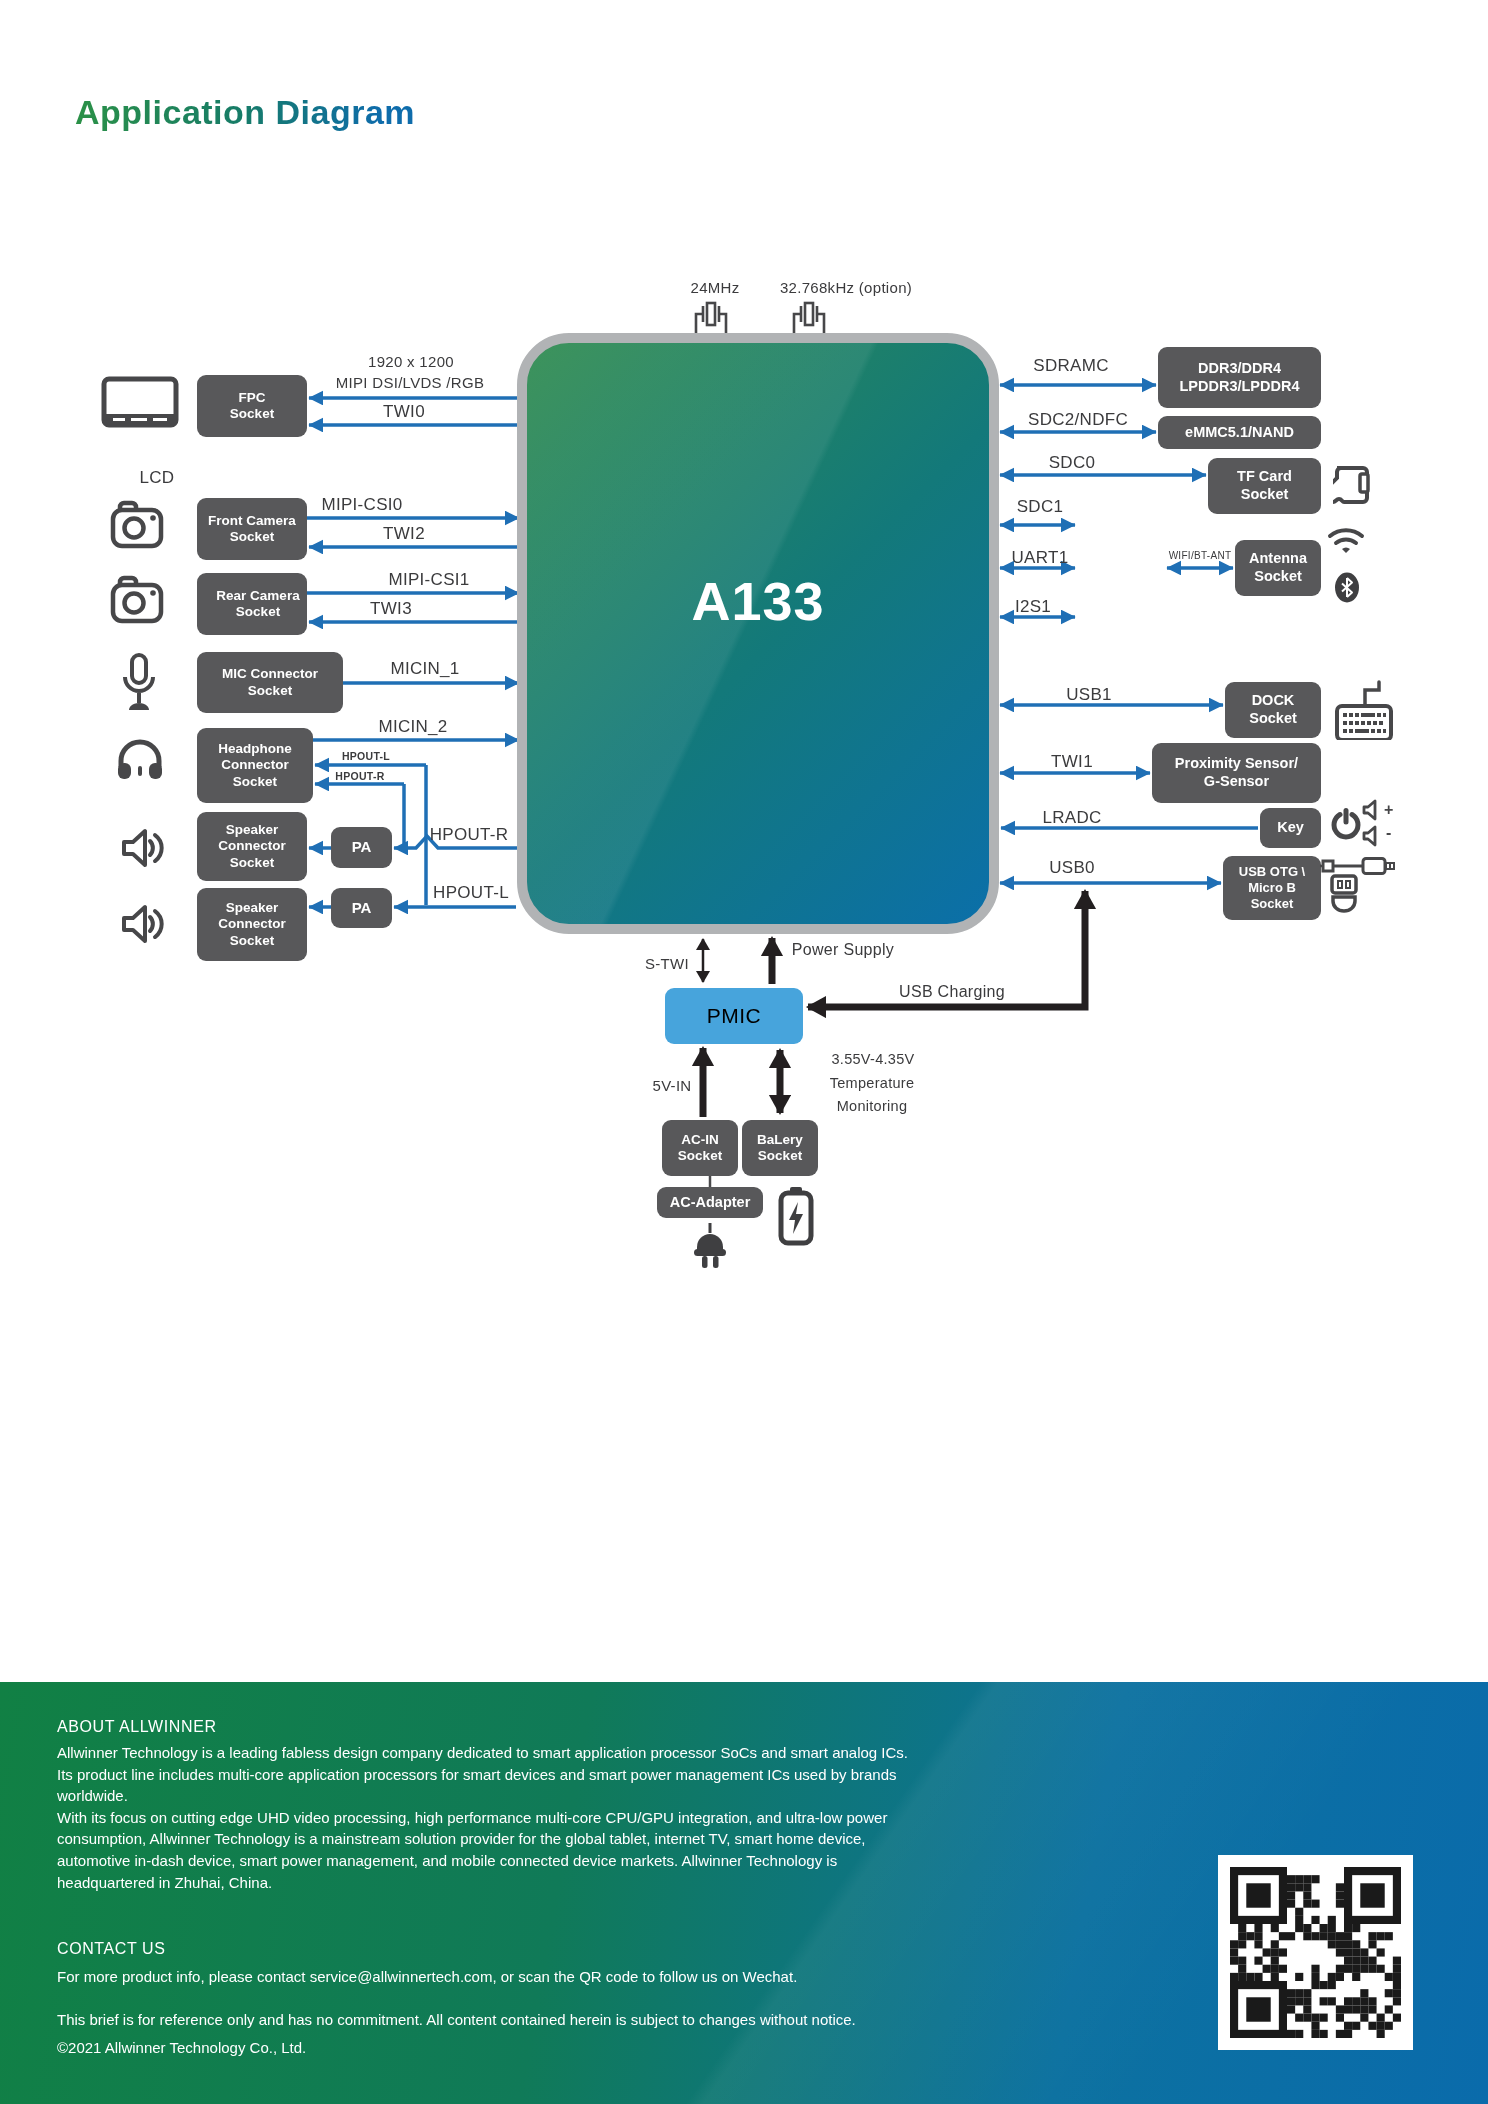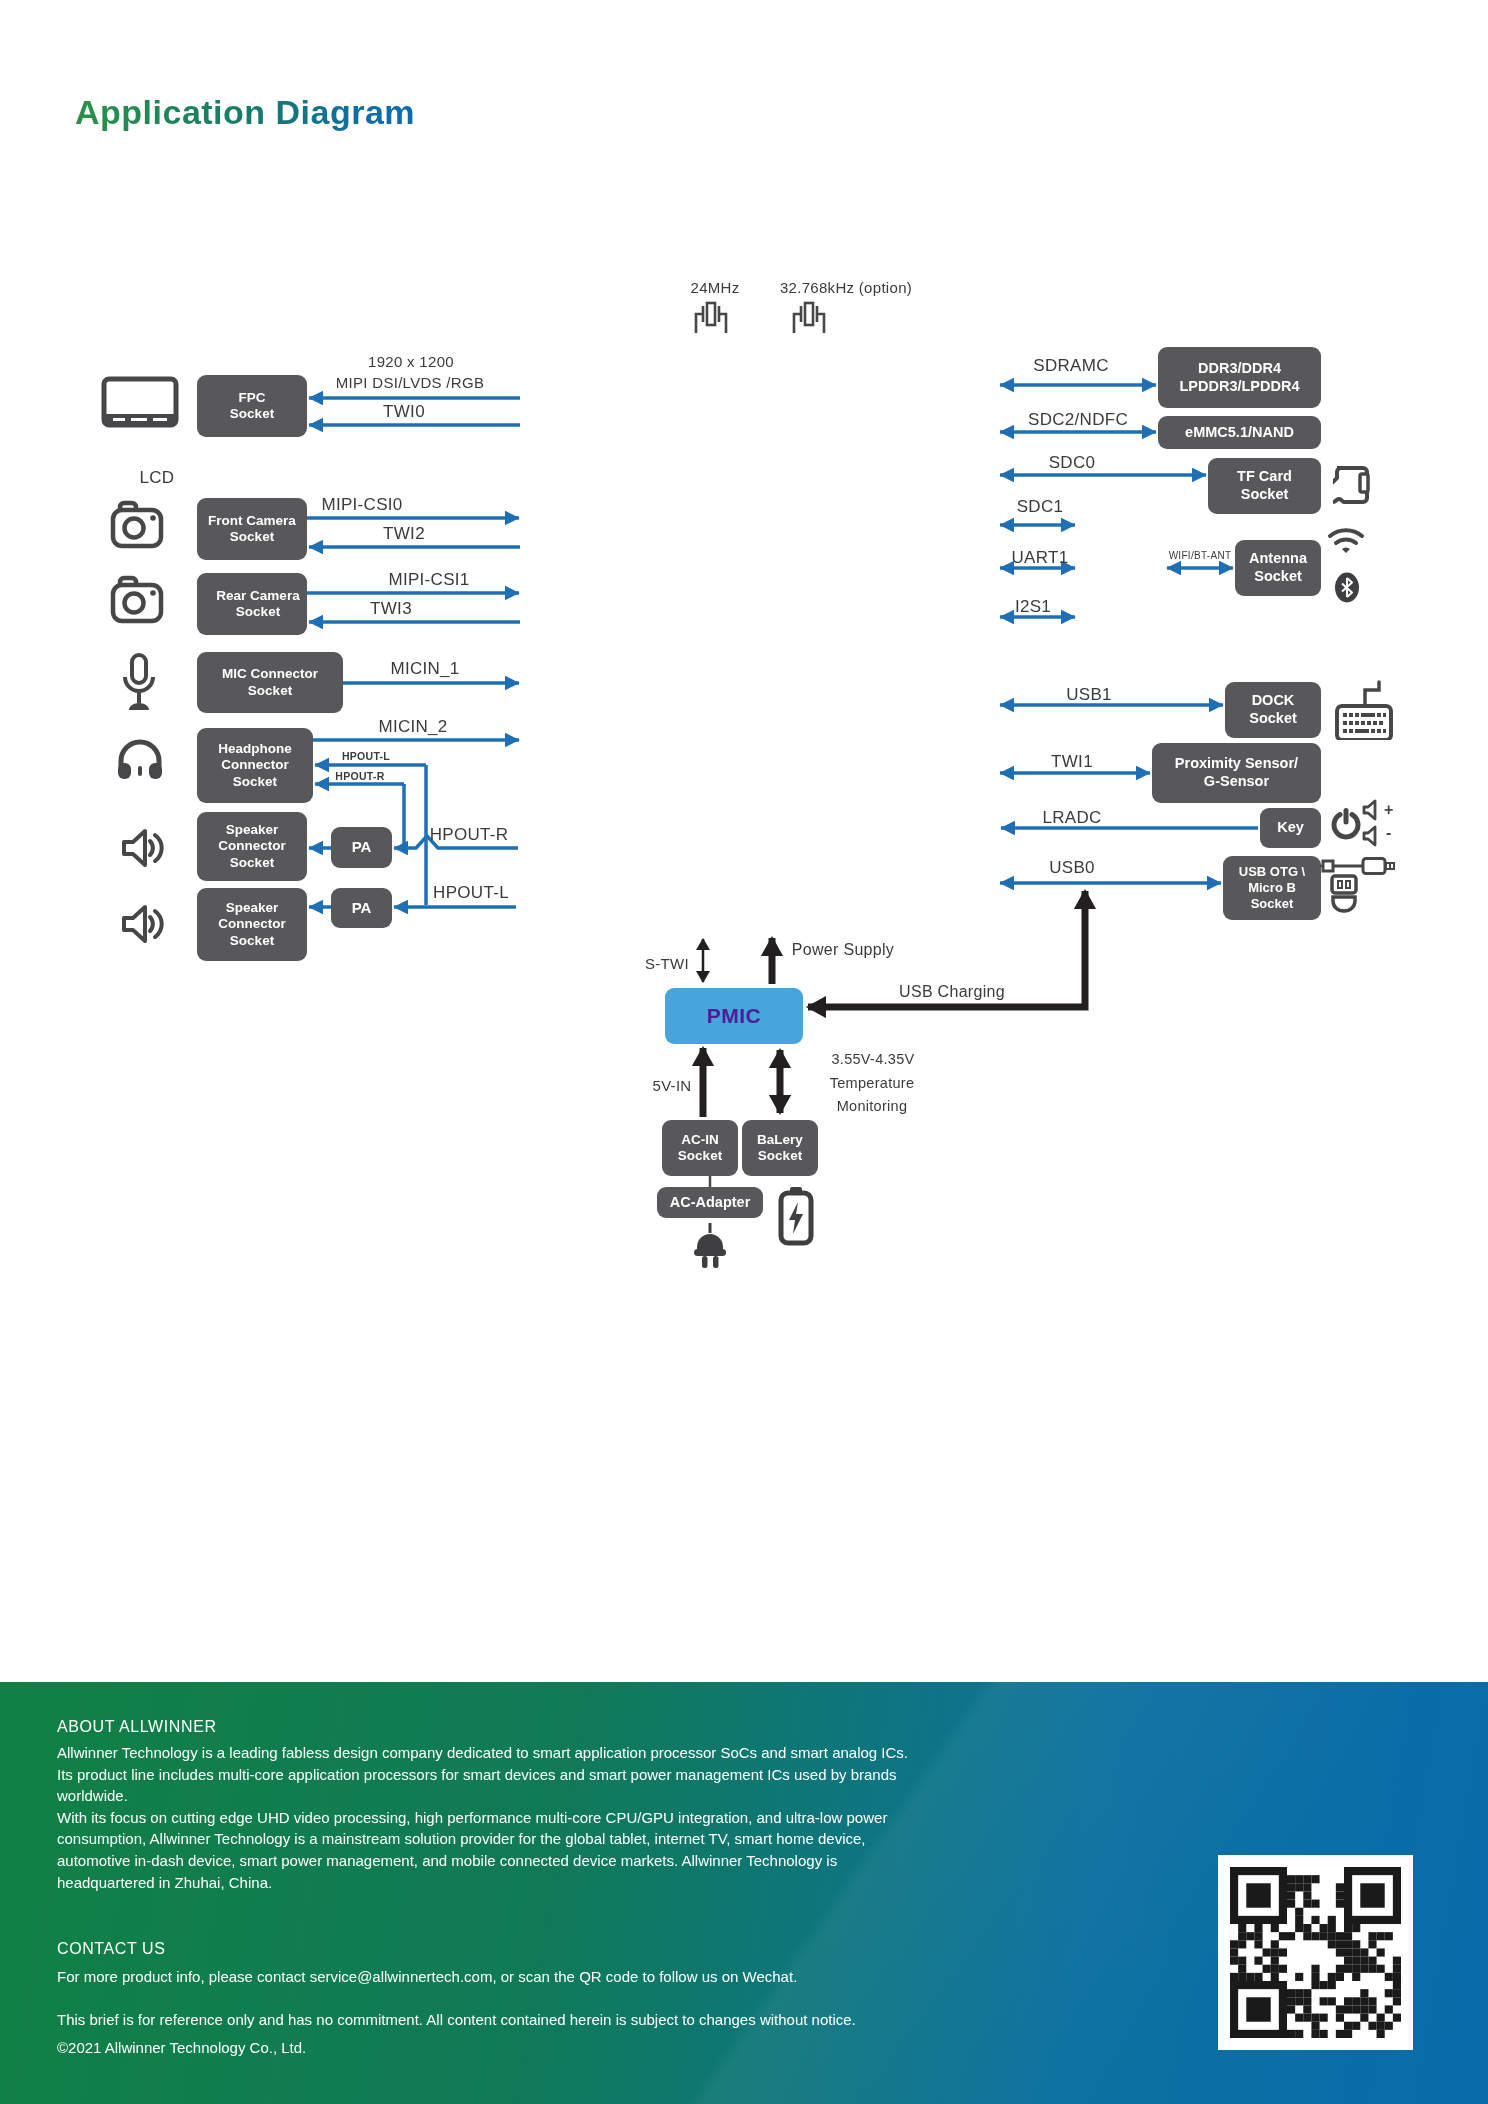--- a/index.html
+++ b/index.html
@@ -109,20 +109,23 @@
     </g>
   </svg>
   <svg class="abs" style="left:791px; top:301px;" width="36" height="34" viewBox="0 0 36 34">
     <g stroke="#474749" stroke-width="2.6" fill="none">
       <path d="M10,13 H3 V32 M26,13 H33 V32"></path>
         <path d="M10,5 V21 M26,5 V21"></path>
       <rect x="14" y="2" width="8" height="22" fill="#fff"></rect>
     </g>
   </svg>
 
+  <div class="chip">
+    <div class="chiplabel">A133</div>
+  </div>
 
   <svg class="abs" style="left:101px; top:376px;" width="78" height="56" viewBox="0 0 78 56">
     <rect x="3" y="3" width="72" height="46" rx="5" fill="#fff" stroke="#474749" stroke-width="5"></rect>
     <path d="M5,38 h68 v7 a4,4 0 0 1 -4,4 h-60 a4,4 0 0 1 -4,-4 z" fill="#474749"></path>
     <rect x="12" y="42" width="12" height="3" fill="#fff"></rect>
       <rect x="30" y="42" width="16" height="3" fill="#fff"></rect>
       <rect x="52" y="42" width="14" height="3" fill="#fff"></rect>
   </svg>
   <div class="lab" style="left:157px; top:446px;margin-top:32px;">LCD</div>
 
@@ -333,21 +336,21 @@
 
   <div class="lab s15" style="left:667px; top:963px;">S-TWI</div>
   <div class="lab s16" style="left:843px; top:950px;">Power Supply</div>
   <div class="lab s16" style="left:952px; top:992px;">USB Charging</div>
   <div class="lab s15" style="left:672px; top:1085px;">5V-IN</div>
   <div class="lab s14" style="left:873px; top:1059px;">3.55V-4.35V</div>
   <div class="lab s14" style="left:872px; top:1083px;">Temperature</div>
   <div class="lab s14" style="left:872px; top:1106px;">Monitoring</div>
 
   <div class="bluebox pmic" style="left:665px; top:988px; width:138px; height:56px; display:flex; align-items:center; justify-content:center;">
-      <span style="color:#4c1d95; font-weight:bold;">PMIC</span>
+      <span style="color:#000000; font-weight:normal;">PMIC</span>
     </div>
   <div class="box" style="left:662px; top:1120px; width:76px; height:56px;">
       <span>AC-IN
 Socket</span>
     </div>
   <div class="box" style="left:742px; top:1120px; width:76px; height:56px;">
       <span>BaLery
 Socket</span>
     </div>
   <div class="box" style="left:657px; top:1187px; width:106px; height:31px;">

